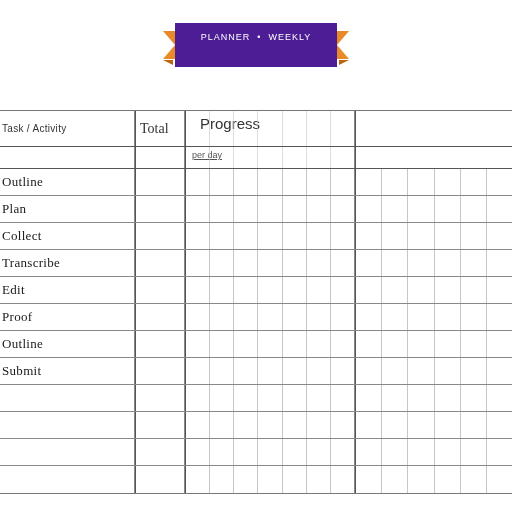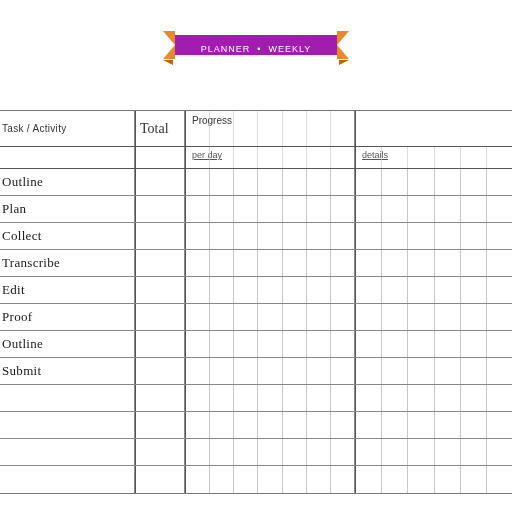--- a/index.html
+++ b/index.html
@@ -27,26 +27,26 @@
     display: flex;
     justify-content: center;
   }
   .ribbon {
     position: relative;
     height: 30px;
     display: flex;
     align-items: center;
   }
   .ribbon-center {
-    background: #a21caf;
+    background: #4c1d95;
     color: #fff;
     font-size: 9px;
     letter-spacing: 1px;
     font-family: Arial, sans-serif;
-    height: 20px;
+    height: 44px;
     line-height: 28px;
     padding: 0 26px;
     text-align: center;
     white-space: nowrap;
   }
   .ribbon-end {
     width: 0;
     height: 0;
     border-top: 14px solid #e88a2a;
     border-bottom: 14px solid #e88a2a;
@@ -131,22 +131,22 @@
     position: relative;
     border-right: 1px solid #888;
   }
   .col-grid.g1 { flex: 0 0 168px; }
   .col-grid.g2 { flex: 1 1 auto; }
 
   
   .grid-head-text {
     position: absolute;
     top: 4px;
-    left: 6px;
-    font-size: 10px;
+    left: 14px;
+    font-size: 15px;
     font-family: Arial, sans-serif;
     color: #333;
     white-space: nowrap;
   }
   .grid-sub-text {
     position: absolute;
     top: 3px;
     left: 6px;
     font-size: 9px;
     font-family: Arial, sans-serif;
@@ -222,31 +222,20 @@
             <span></span>
             <span></span>
             <span></span>
             <span></span>
             <span></span>
             <span></span>
             <span></span>
           </div>
       </div>
       <div class="group-div"></div>
-      <div class="col-grid g2">
-        <span class="grid-sub-text">details</span>
-        <div class="vlines">
-            <span></span>
-            <span></span>
-            <span></span>
-            <span></span>
-            <span></span>
-            <span></span>
-          </div>
-      </div>
     </div>
 
     <div class="sheet-row">
         <div class="col-label">Outline</div>
         <div class="group-div"></div>
         <div class="col-small"></div>
         <div class="group-div"></div>
         <div class="col-grid g1">
           <div class="vlines">
             <span></span>

